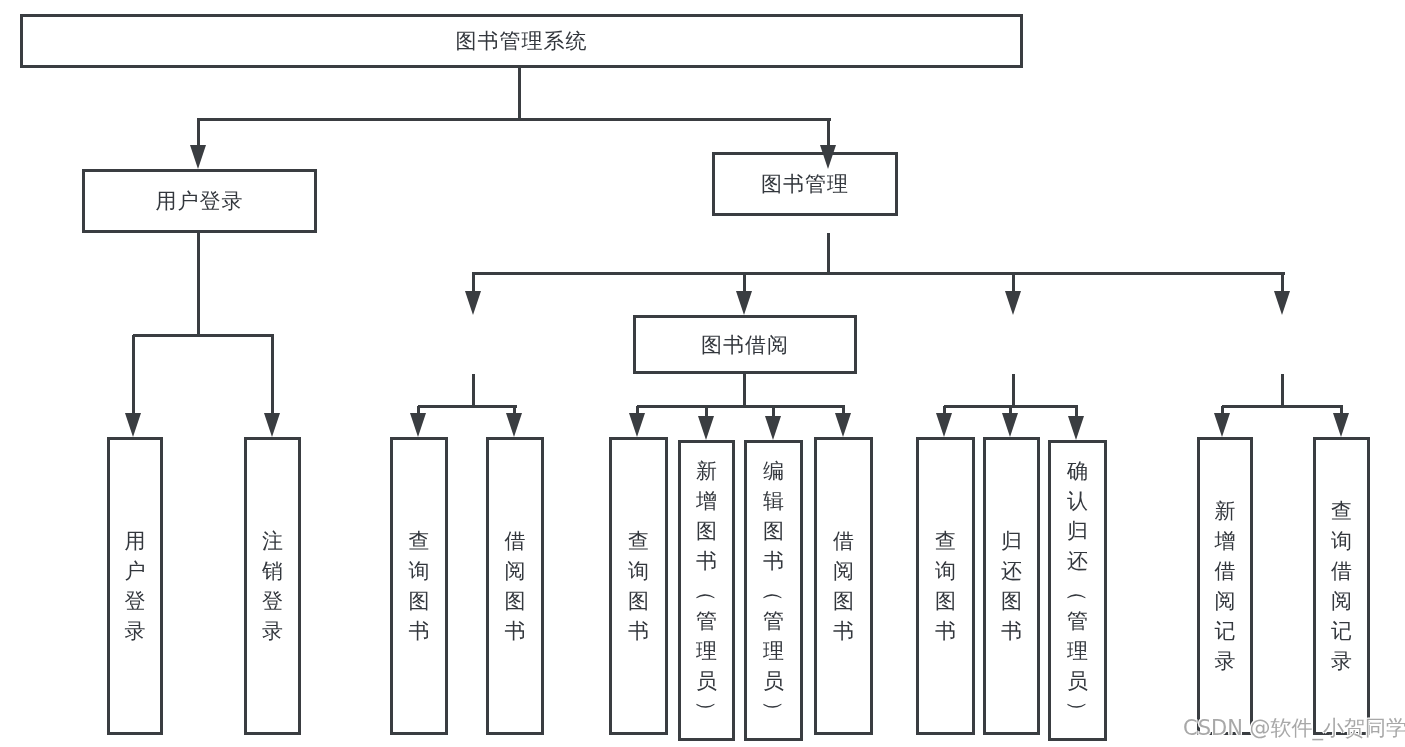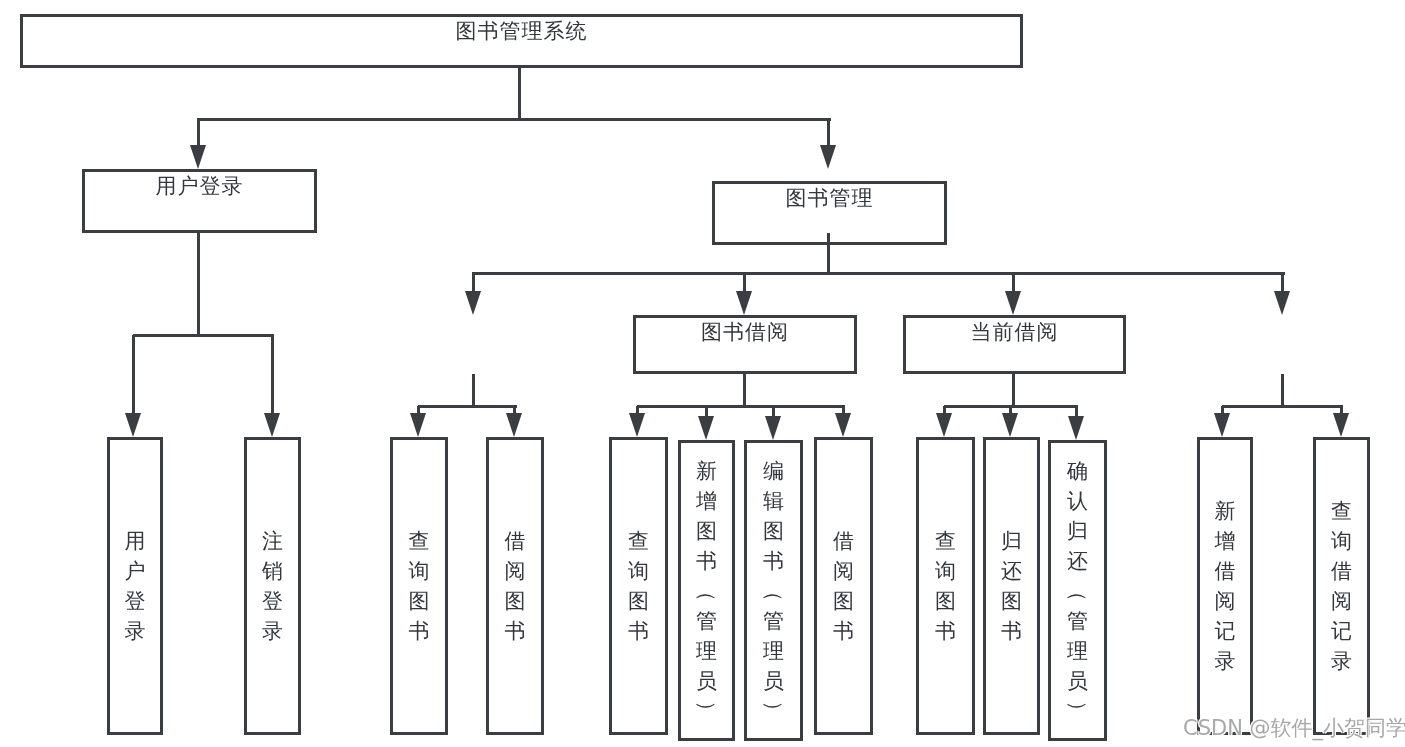--- a/index.html
+++ b/index.html
@@ -14,20 +14,21 @@
     background:#ffffff;
     font-family:"DejaVu Sans","Liberation Sans",sans-serif;
     overflow:hidden;
   }
   .box {
     position:absolute;
     box-sizing:border-box;
     border:3px solid var(--line);
     background:#ffffff;
     display:flex;
+    align-items:center;
     justify-content:center;
     color:var(--text);
   }
   .hlabel { font-size:21px; letter-spacing:1px; white-space:nowrap; }
   .vbox { flex-direction:column; }
   .vtext { display:flex; flex-direction:column; align-items:center; }
   .vchar { display:block; height:30px; line-height:30px; width:26px; text-align:center; font-size:21px; color:var(--text); }
   .vchar.rot { transform:rotate(90deg); }
   .ln { position:absolute; background:var(--line); }
   .arr {
@@ -50,29 +51,26 @@
 
 <div id="canvas">
 
   <div class="box" style="left:20px;top:14px;width:1003px;height:54px;">
     <span class="hlabel">图书管理系统</span>
   </div>
 
   <div class="box" style="left:82px;top:169px;width:235px;height:64px;">
     <span class="hlabel">用户登录</span>
   </div>
-  <div class="box" style="left:712px;top:181px;width:235px;height:64px;">
+  <div class="box" style="left:712px;top:152px;width:186px;height:64px;">
     <span class="hlabel">图书管理</span>
   </div>
 
   <div class="box" style="left:633px;top:315px;width:224px;height:59px;">
     <span class="hlabel">图书借阅</span>
-  </div>
-  <div class="box" style="left:903px;top:315px;width:223px;height:59px;">
-    <span class="hlabel">当前借阅</span>
   </div>
 
   <div class="box vbox" style="left:107px;top:437px;width:56px;height:298px;">
     <span class="vtext">
         <span class="vchar">用</span>
         <span class="vchar">户</span>
         <span class="vchar">登</span>
         <span class="vchar">录</span>
       </span>
   </div>

